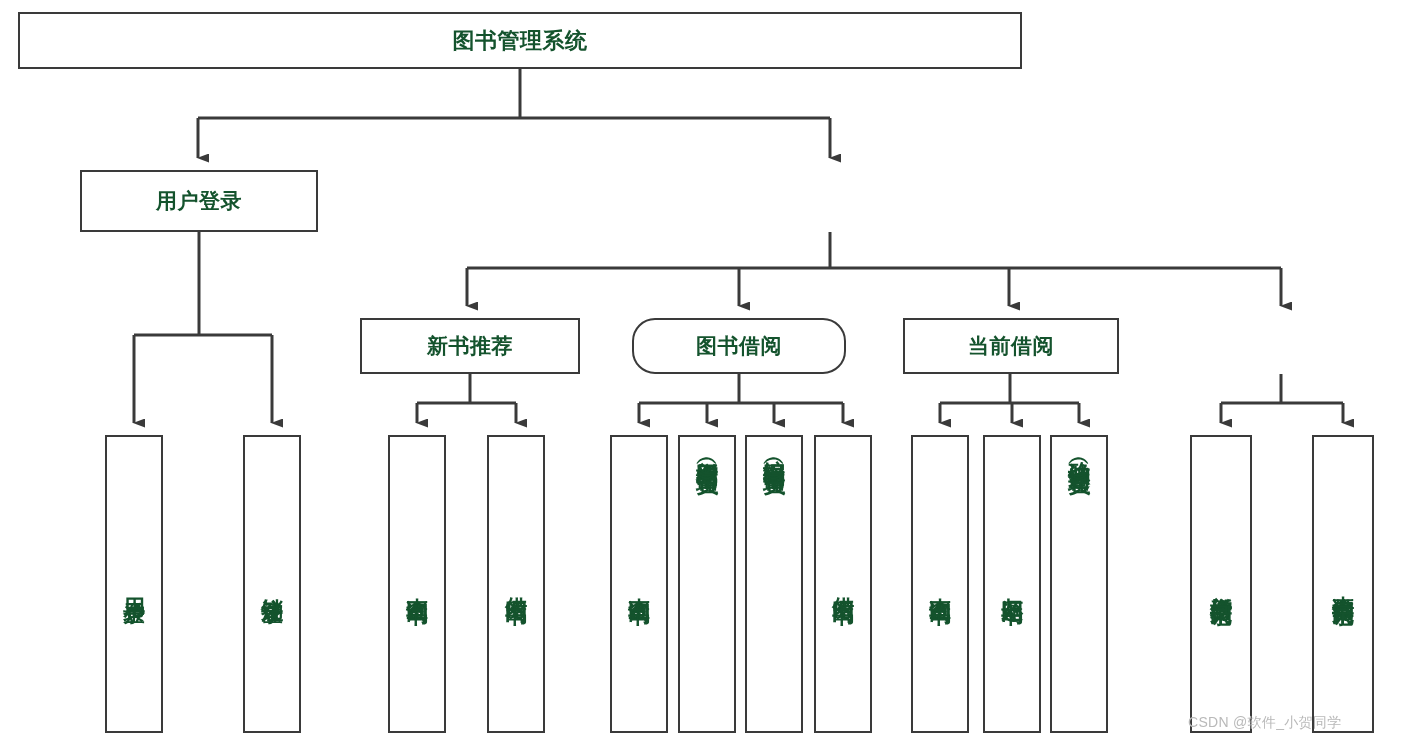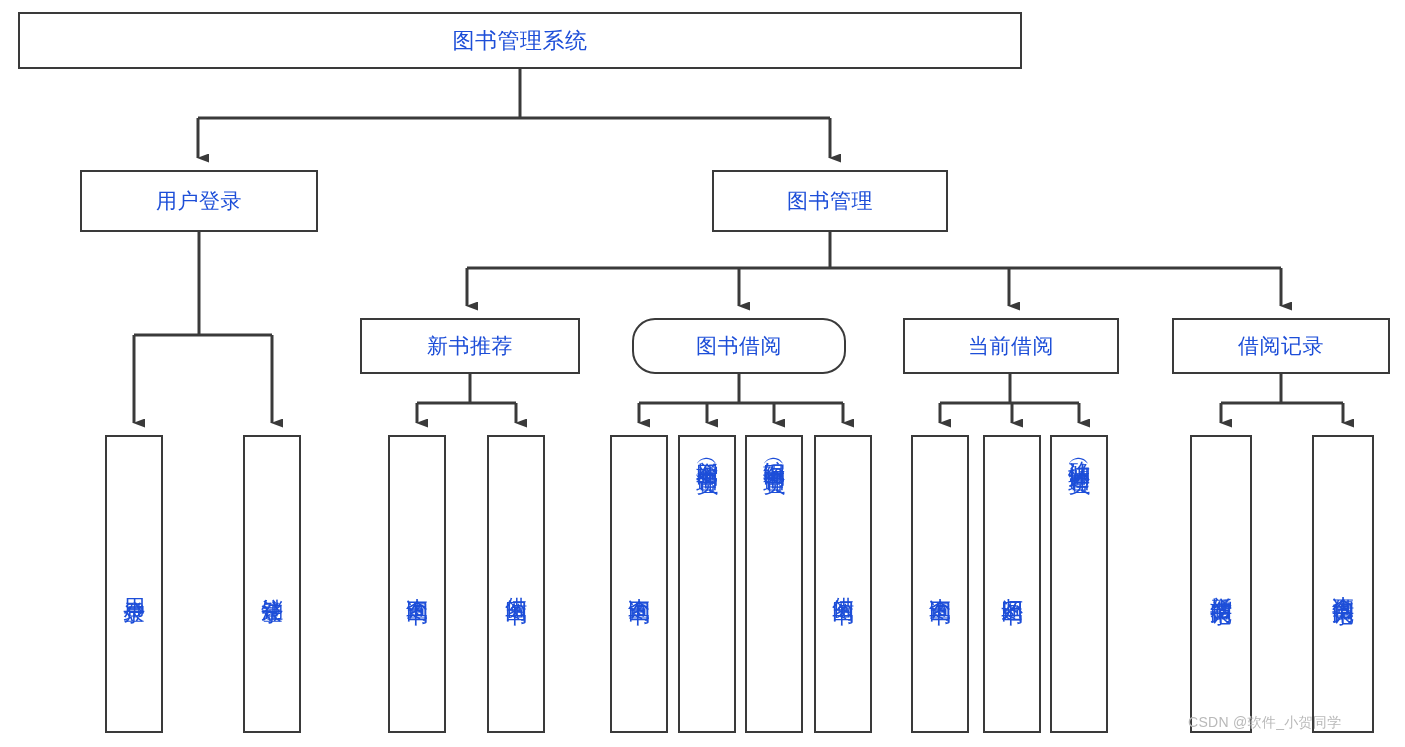--- a/index.html
+++ b/index.html
@@ -27,21 +27,22 @@
     pointer-events: none;
   }
   .node {
     position: absolute;
     box-sizing: border-box;
     border: 2px solid #3a3a3a;
     background: #ffffff;
     display: flex;
     align-items: center;
     justify-content: center;
-    color: #1d4ed8;
+    color: #14532d;
+    font-weight: bold;
   }
   .node .label {
     display: block;
     text-align: center;
     line-height: 1.0;
     letter-spacing: 0.5px;
   }
   
   .node.h .label {
     font-size: 21px;
@@ -134,36 +135,30 @@
     </g>
   </svg>
 
   <div class="node h root" id="node-root" style="left: 18px; top: 12px; width: 1004px; height: 57px;">
     <span class="label">图书管理系统</span>
   </div>
 
   <div class="node h" id="node-l2-0" style="left: 80px; top: 170px; width: 238px; height: 62px;">
     <span class="label">用户登录</span>
   </div>
-  <div class="node h" id="node-l2-1" style="left: 712px; top: 170px; width: 236px; height: 62px;">
-    <span class="label">图书管理</span>
-  </div>
 
   <div class="node h" id="node-l3-0" style="left: 360px; top: 318px; width: 220px; height: 56px;">
     <span class="label">新书推荐</span>
   </div>
   <div class="node h" id="node-l3-1" style="left: 632px; top: 318px; width: 214px; height: 56px; border-radius: 23px;">
     <span class="label">图书借阅</span>
   </div>
   <div class="node h" id="node-l3-2" style="left: 903px; top: 318px; width: 216px; height: 56px;">
     <span class="label">当前借阅</span>
   </div>
-  <div class="node h" id="node-l3-3" style="left: 1172px; top: 318px; width: 218px; height: 56px;">
-    <span class="label">借阅记录</span>
-  </div>
 
   <div class="node v mid" id="node-leaf-0" style="left: 105px; top: 435px; width: 58px; height: 298px;">
     <span class="label">用户登录</span>
   </div>
   <div class="node v mid" id="node-leaf-1" style="left: 243px; top: 435px; width: 58px; height: 298px;">
     <span class="label">注销登录</span>
   </div>
   <div class="node v mid" id="node-leaf-2" style="left: 388px; top: 435px; width: 58px; height: 298px;">
     <span class="label">查询图书</span>
   </div>

